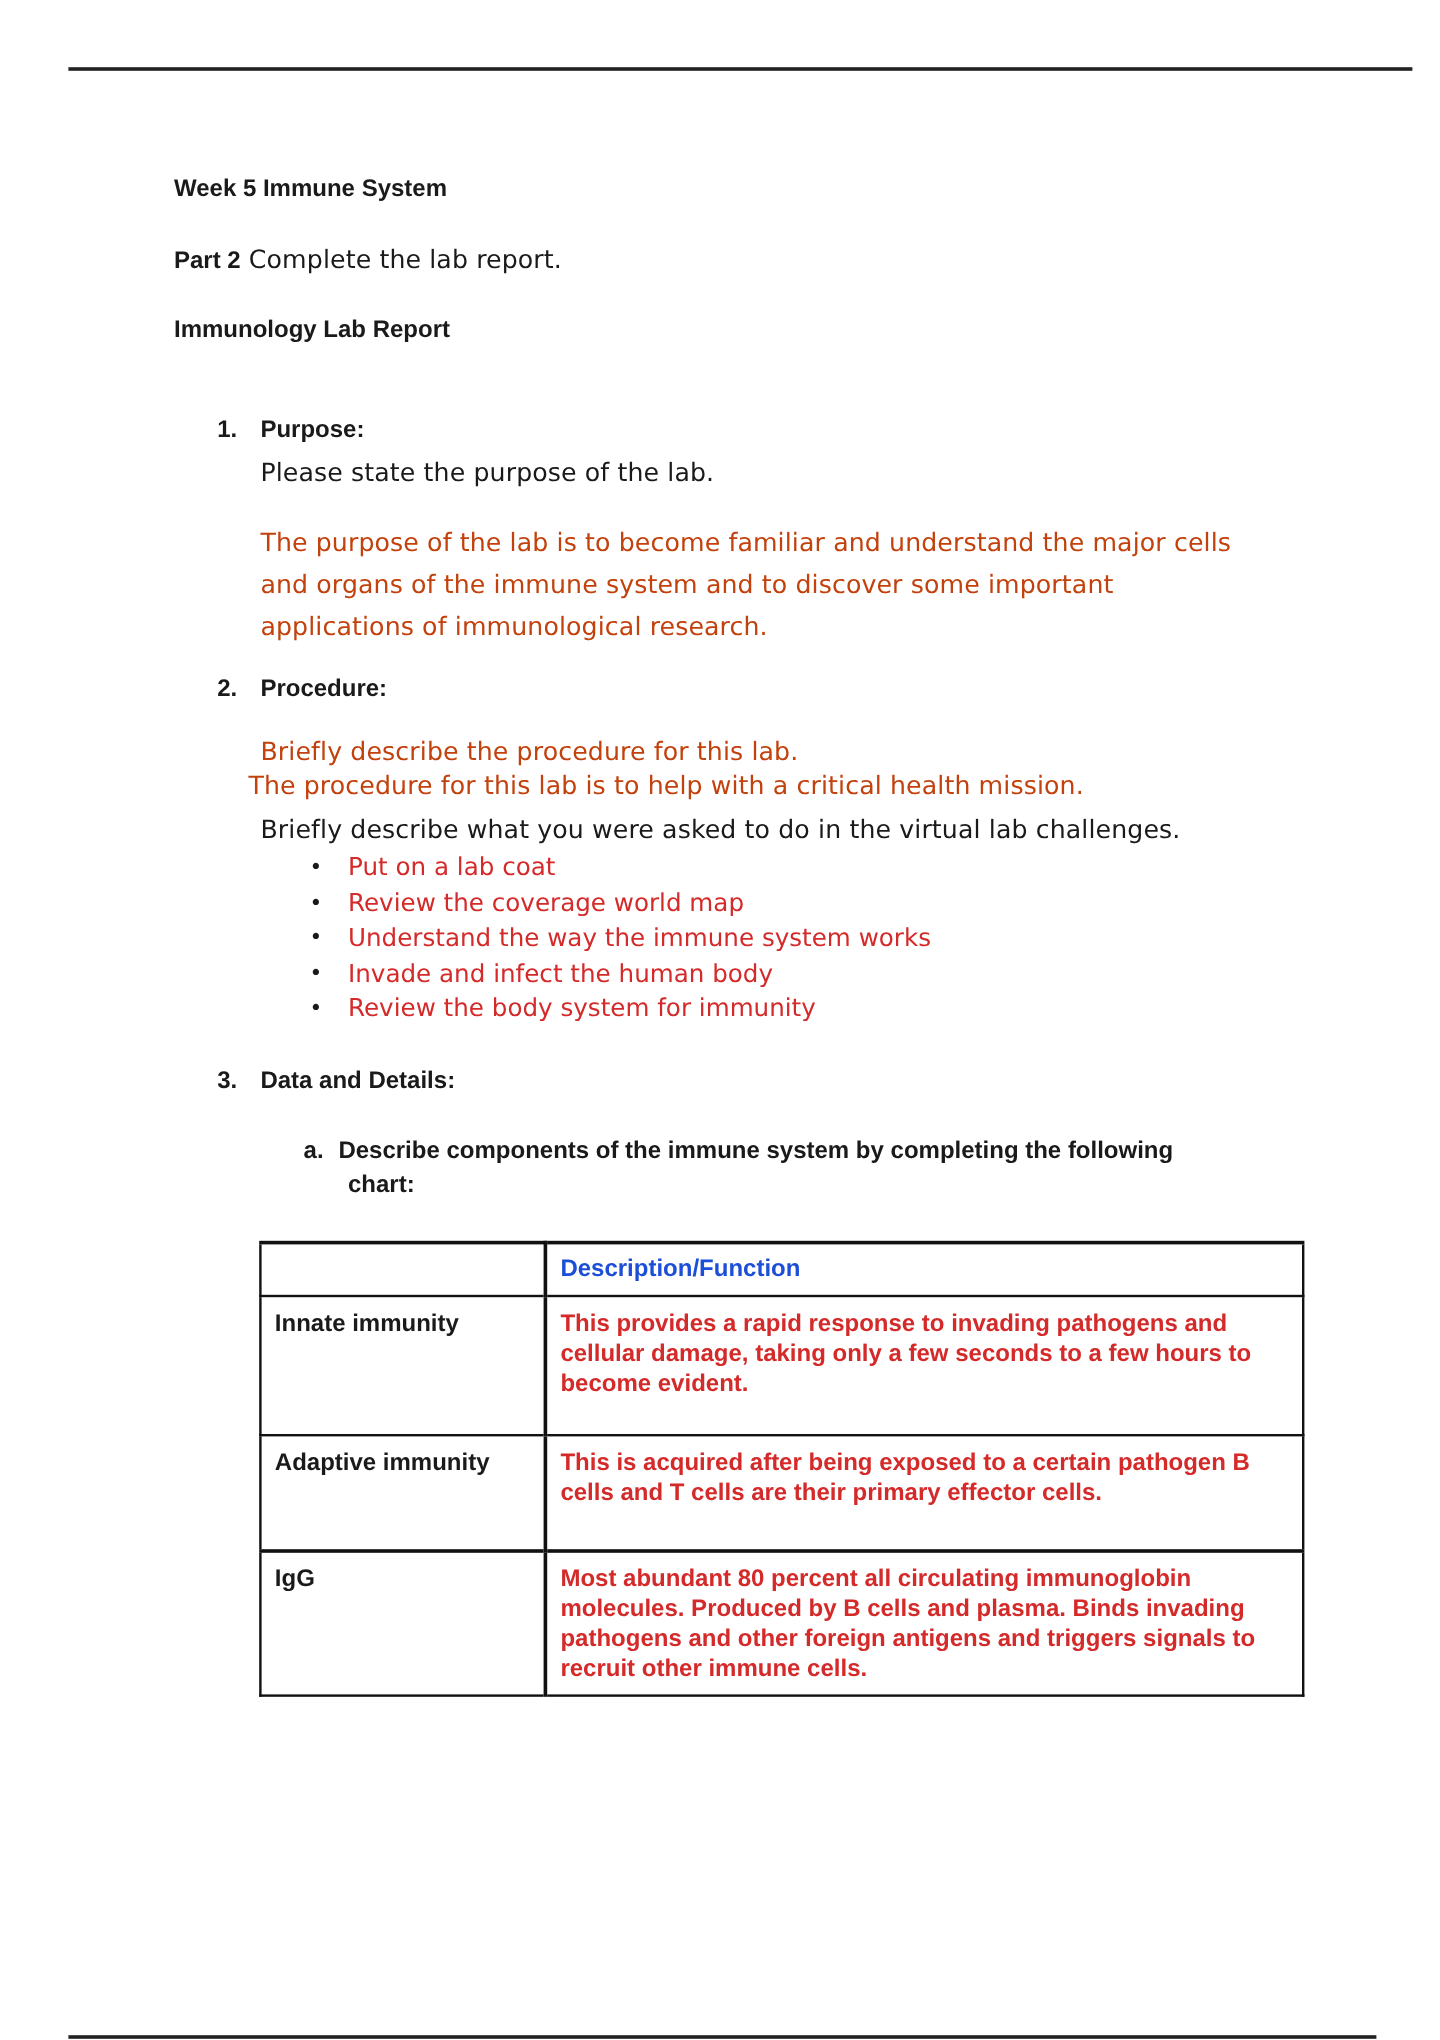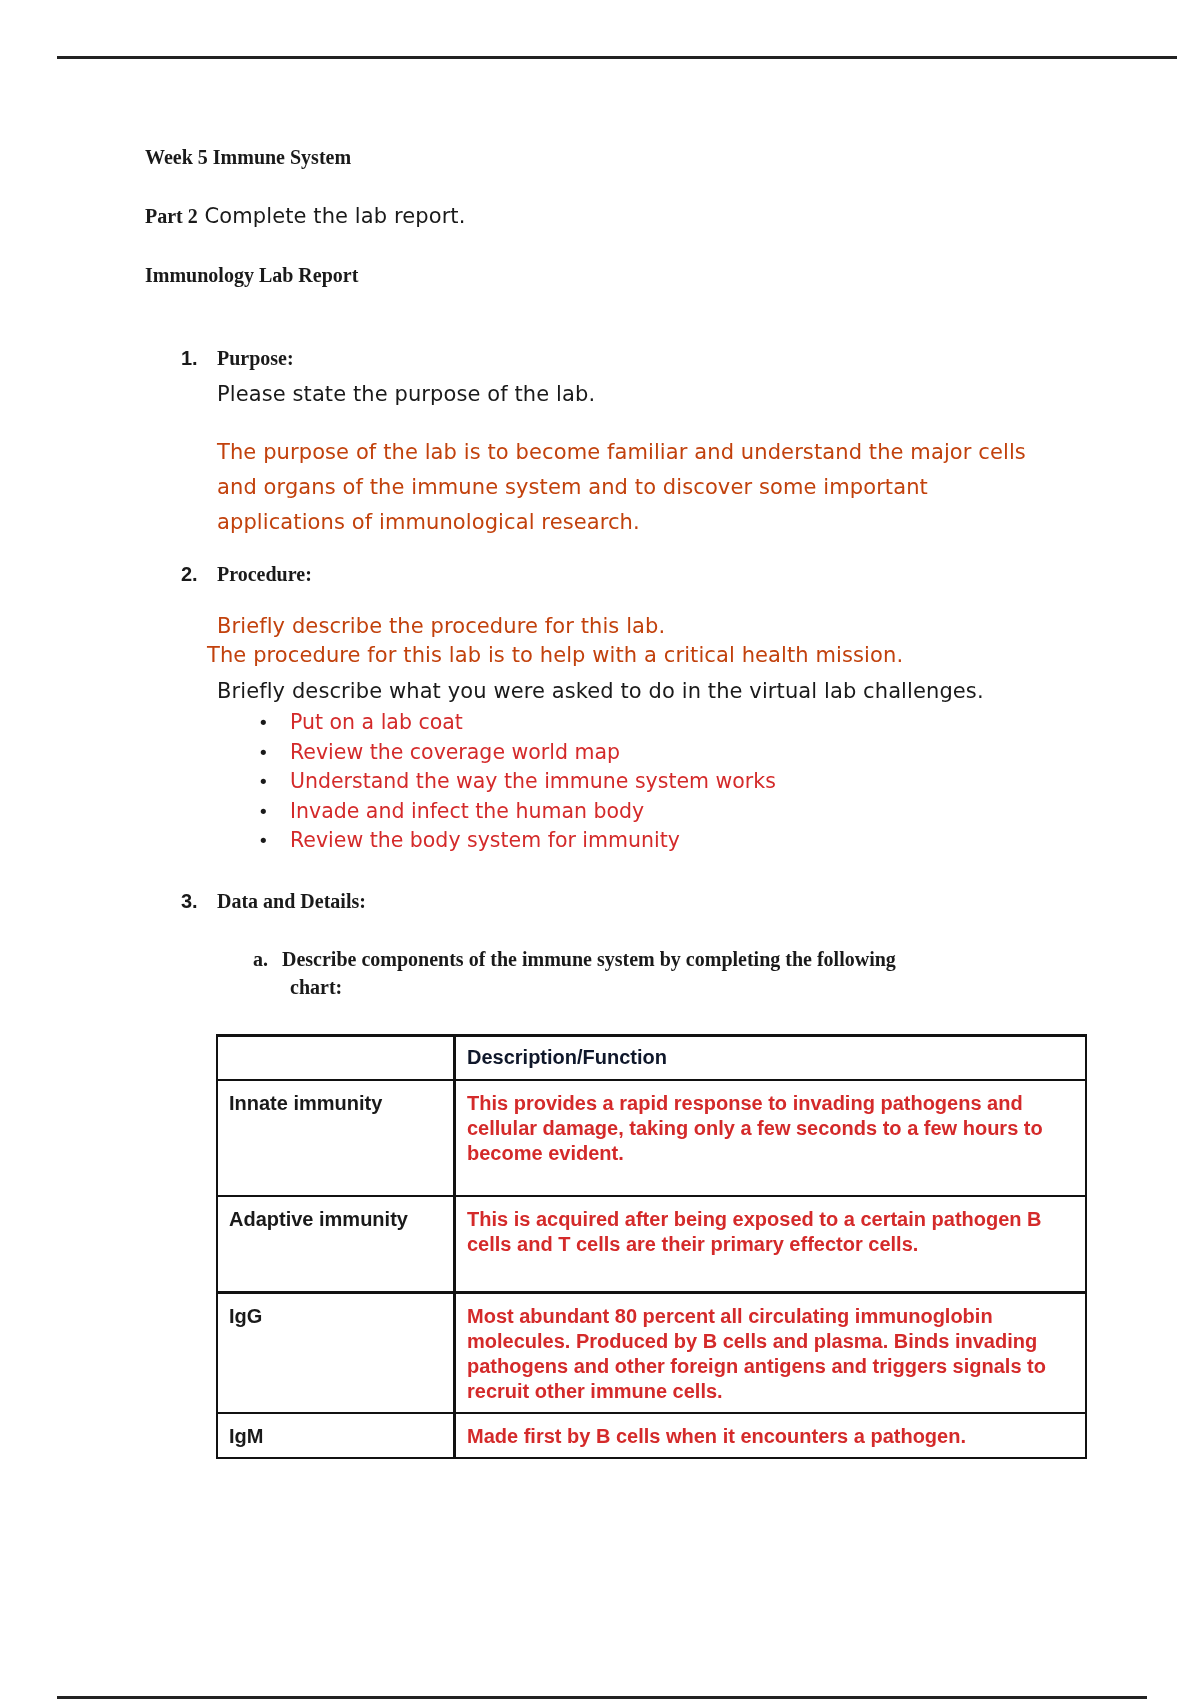--- a/index.html
+++ b/index.html
@@ -1,21 +1,21 @@
 <!DOCTYPE html>
 <html><head>
   <meta charset="utf-8">
   <style>
     html, body { margin: 0; padding: 0; background: #ffffff; }
     body { width: 1200px; height: 1700px; position: relative; overflow: hidden; color: #1a1a1a; }
     .rule { position: absolute; height: 3px; background: #222222; }
     .rule.top { left: 57px; width: 1120px; top: 56px; }
     .rule.bottom { left: 57px; width: 1090px; top: 1696px; height: 3px; }
     .abs { position: absolute; white-space: nowrap; }
-    .arial { font-family: Liberation Serif, serif; }
+    .arial { font-family: Liberation Sans, sans-serif; }
     .dv { font-family: "DejaVu Sans", sans-serif; }
     .bold { font-weight: bold; }
     .red { color: #c2410c; margin-top: 23px; }
     .h { font-size: 20px; }
     .body { font-size: 21px; letter-spacing: 0.1px; }
     .num { position: absolute; font-family: "Liberation Sans", sans-serif; font-weight: bold; font-size: 20px; }
     ul.bullets { position: absolute; left: 258px; top: 708px; margin: 0; padding: 0; list-style: none; }
     ul.bullets li { position: relative; height: 29.5px; line-height: 29.5px; font-family: "DejaVu Sans", sans-serif; font-size: 20.5px; color: #d42a2a; padding-left: 32px; white-space: nowrap; }
     ul.bullets li .dot { position: absolute; left: 0; top: 0; color: #1a1a1a; font-size: 18px; }
     table.chart { position: absolute; left: 216px; top: 1034px; width: 871px; border-collapse: collapse; font-family: "Liberation Sans", sans-serif; font-weight: bold; font-size: 20px; }
@@ -63,34 +63,30 @@
 <div class="num" style="left:181px; top:890px;">3.</div>
 <div class="abs arial bold h" style="left:217px; top:890px;">Data and Details:</div>
 <div class="abs arial bold h" style="left:253px; top:948px;">a.</div>
 <div class="abs arial bold h" style="left:282px; top:948px;">Describe components of the immune system by completing the following</div>
 <div class="abs arial bold h" style="left:290px; top:976px;">chart:</div>
 
 <table class="chart">
   <tbody>
       <tr class="head">
     <td class="label"></td>
-    <td style="color:#0f172a;">Description/Function</td>
+    <td style="color:#1d4ed8;">Description/Function</td>
   </tr>
   <tr style="height:116px;">
     <td class="label">Innate immunity</td>
     <td class="desc">This provides a rapid response to invading pathogens and cellular damage, taking only a few seconds to a few hours to become evident.</td>
   </tr>
   <tr style="height:96px;">
     <td class="label">Adaptive immunity</td>
     <td class="desc">This is acquired after being exposed to a certain pathogen B cells and T cells are their primary effector cells.</td>
   </tr>
   <tr class="thick" style="height:121px;padding-left:24px;">
     <td class="label">IgG</td>
     <td class="desc">Most abundant 80 percent all circulating immunoglobin molecules. Produced by B cells and plasma. Binds invading pathogens and other foreign antigens and triggers signals to recruit other immune cells.</td>
   </tr>
-  <tr style="height:45px;">
-    <td class="label">IgM</td>
-    <td class="desc">Made first by B cells when it encounters a pathogen.</td>
-  </tr>
 </tbody>
   </table>
 
 <div class="rule bottom"></div>
 
 </body></html>

